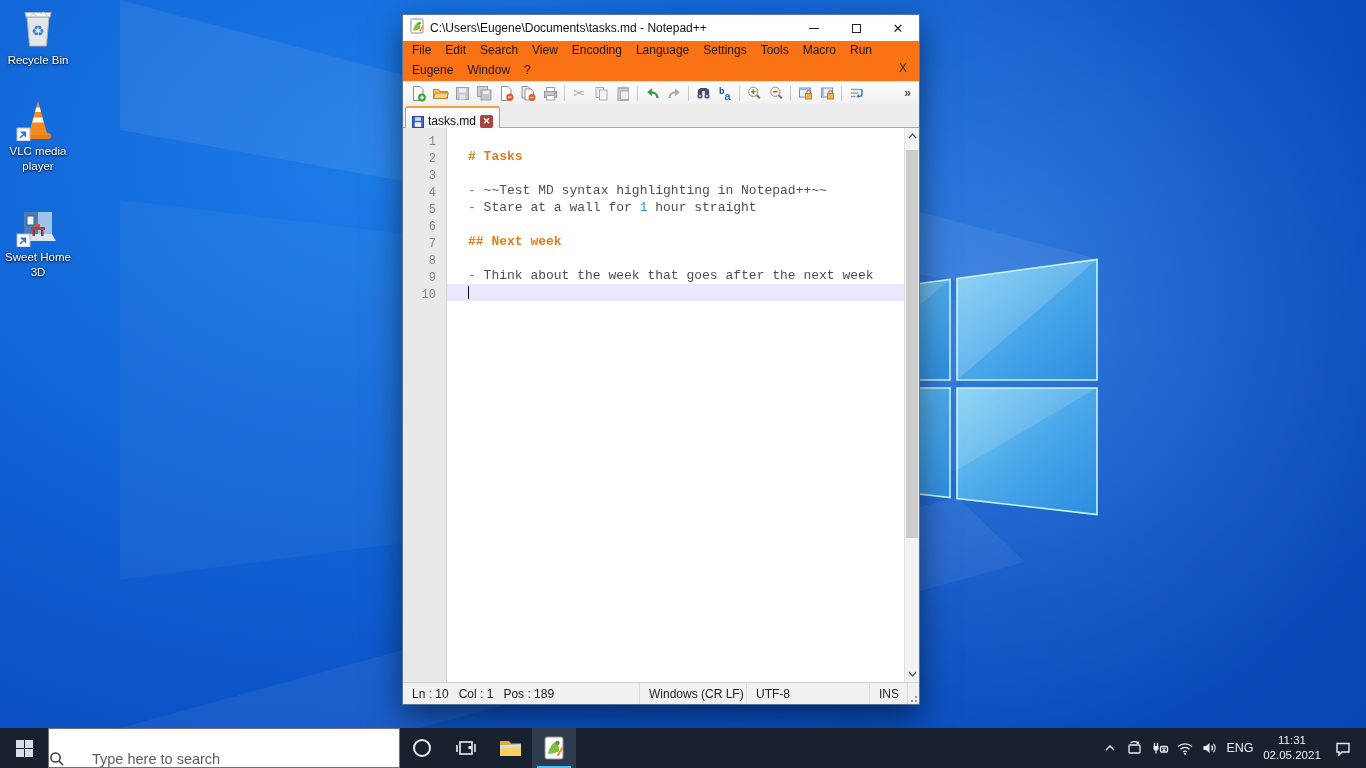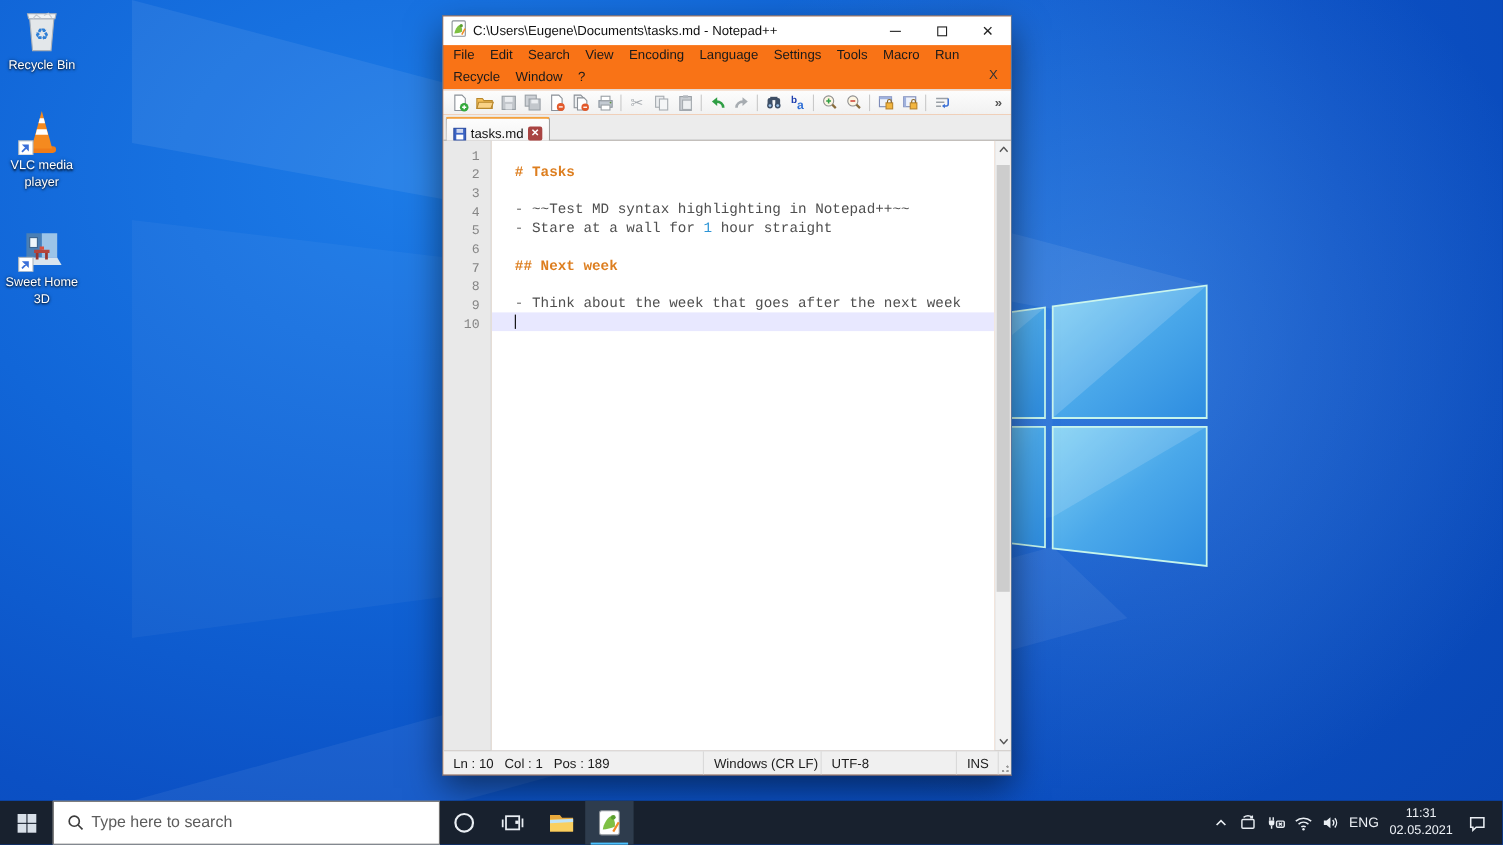--- a/index.html
+++ b/index.html
@@ -74,22 +74,22 @@
       radial-gradient(circle at 8px 8px, #9a9a9a 1px, transparent 1.3px),
       radial-gradient(circle at 8px 4px, #9a9a9a 1px, transparent 1.3px),
       radial-gradient(circle at 4px 8px, #9a9a9a 1px, transparent 1.3px); }
 
   
   .taskbar { position:absolute; left:0; bottom:0; width:1366px; height:40px; background:#18212e;
     display:flex; align-items:stretch; z-index:60; }
   .tk-start { width:48px; display:flex; align-items:center; justify-content:center; }
   .start-grid { width:17px; height:17px; display:grid; grid-template-columns:8px 8px; grid-template-rows:8px 8px; gap:1px; }
   .start-grid i { background:#d7dfe8; }
-  .tk-search { width:352px; background:#fff; border:1px solid #707070; display:flex; align-items:center;
-    gap:6px; padding-left:12px; }
+  .tk-search { width:352px; background:#fff; border:1px solid #707070; display:flex; align-items:flex-end;
+    gap:27px; padding-left:0; }
   .tk-search input { border:none; outline:none; background:transparent; font-size:14.5px; color:#333; width:280px;
     font-family:"Liberation Sans", sans-serif; }
   .tk-search input::placeholder { color:#5c5c5c; }
   .tk-app { width:44px; display:flex; align-items:center; justify-content:center; position:relative; }
   .tk-app.active { background:#2e3c4d; }
   .tk-app.active::after { content:""; position:absolute; bottom:0; left:5px; right:5px; height:2px; background:#4cc2ff; }
   .tk-tray { margin-left:auto; display:flex; align-items:center; padding-right:6px; color:#edf1f6; }
   .tray-ic { width:25px; height:40px; display:flex; align-items:center; justify-content:center; }
   .tray-lang { width:36px; text-align:center; font-size:12.5px; }
   .tray-clock { width:68px; text-align:center; font-size:11.5px; line-height:1.3; }
@@ -200,21 +200,21 @@
     <span class="menu-item">Search</span>
     <span class="menu-item">View</span>
     <span class="menu-item">Encoding</span>
     <span class="menu-item">Language</span>
     <span class="menu-item">Settings</span>
     <span class="menu-item">Tools</span>
     <span class="menu-item">Macro</span>
     <span class="menu-item">Run</span>
   </div>
   <div class="menu-row">
-    <span class="menu-item">Recycle</span>
+    <span class="menu-item">Eugene</span>
     <span class="menu-item">Window</span>
     <span class="menu-item">?</span>
     <span class="menu-x">X</span>
   </div>
 
   <div class="toolbar">
     <span class="tbtn">
       <svg width="17" height="17" viewBox="0 0 17 17">
         <path d="M3.5 1.5h6.5l3 3V15.5h-9.5z" fill="#fff" stroke="#8a9097"></path>
         <circle cx="12" cy="12.5" r="3.9" fill="#35a93c"></circle>

